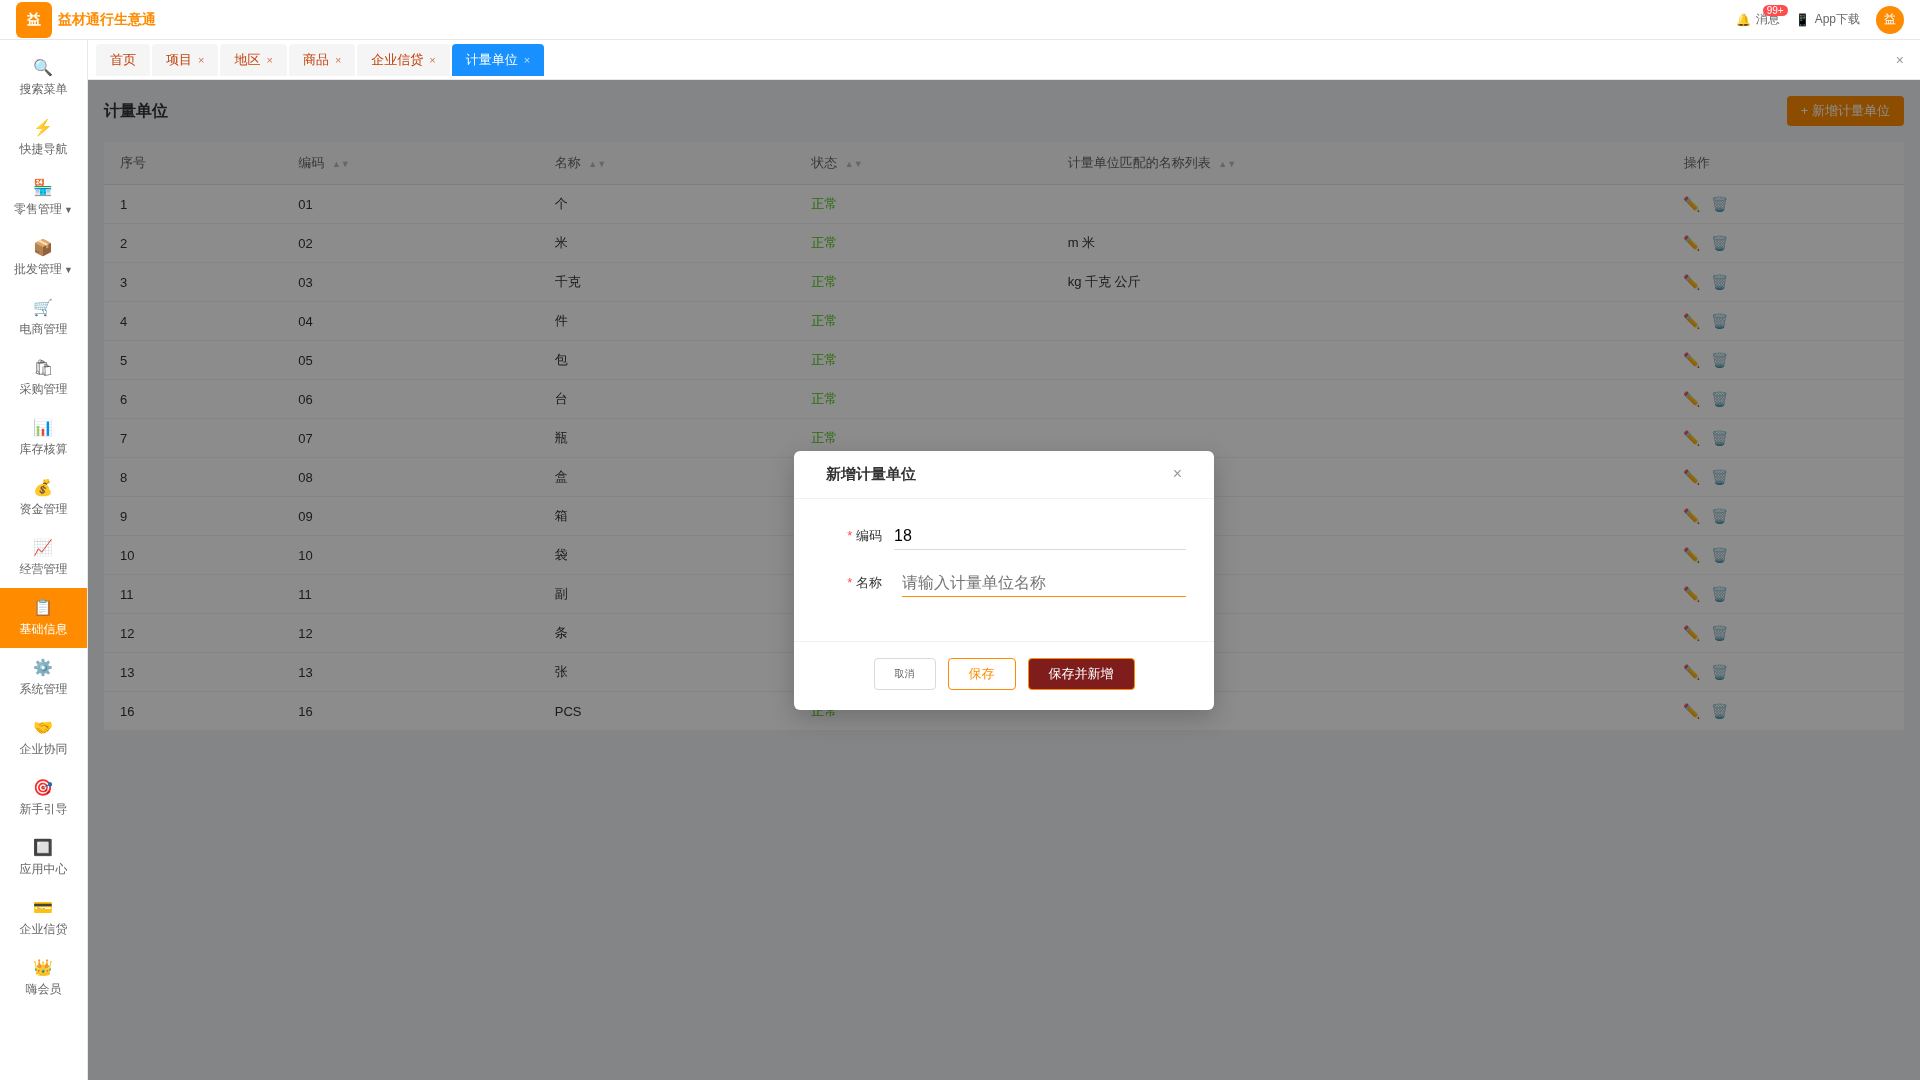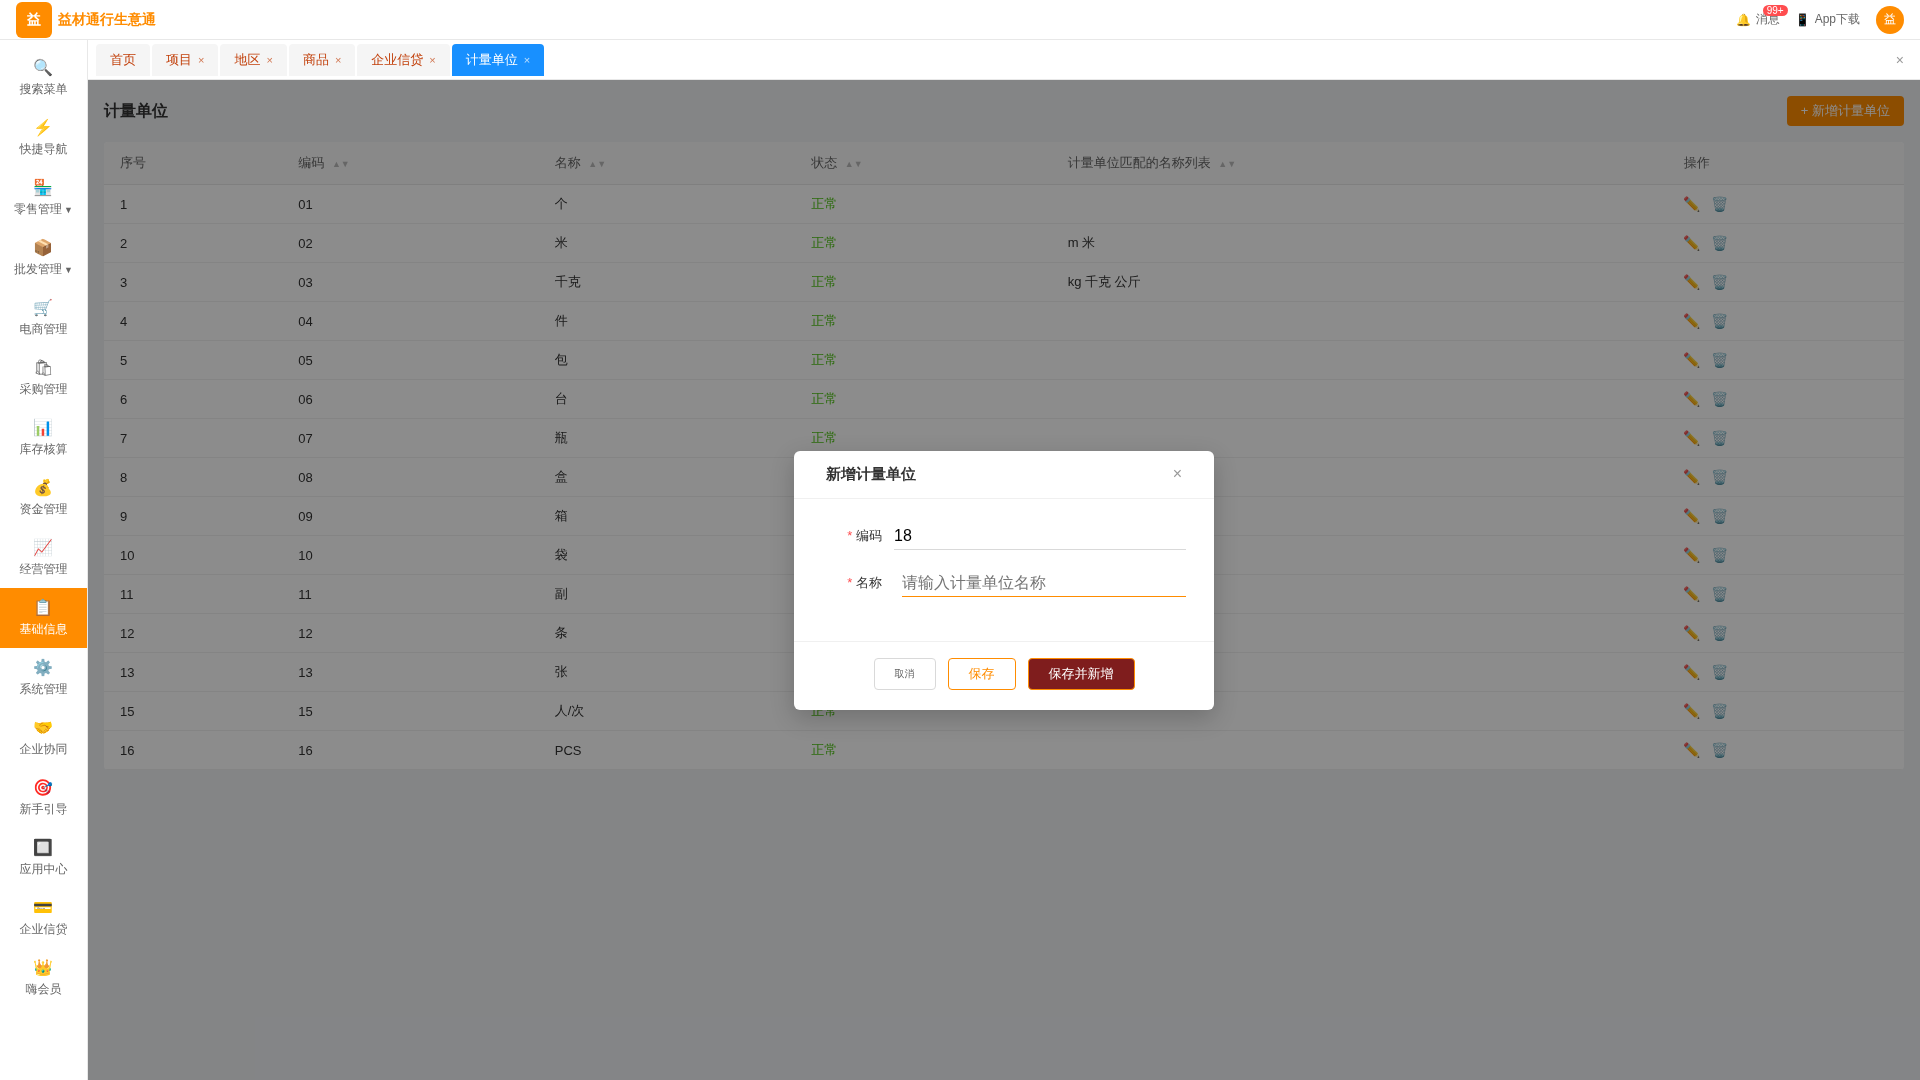--- a/index.html
+++ b/index.html
@@ -405,33 +405,20 @@
       <td><span class="status-normal">正常</span></td>
       <td></td>
       <td>
         <div class="action-icons">
           <span class="action-icon" title="编辑">✏️</span>
           <span class="action-icon" title="删除">🗑️</span>
         </div>
       </td>
     </tr>
                 <tr>
-      <td>15</td>
-      <td>15</td>
-      <td>人/次</td>
-      <td><span class="status-normal">正常</span></td>
-      <td></td>
-      <td>
-        <div class="action-icons">
-          <span class="action-icon" title="编辑">✏️</span>
-          <span class="action-icon" title="删除">🗑️</span>
-        </div>
-      </td>
-    </tr>
-                <tr>
       <td>16</td>
       <td>16</td>
       <td>PCS</td>
       <td><span class="status-normal">正常</span></td>
       <td></td>
       <td>
         <div class="action-icons">
           <span class="action-icon" title="编辑">✏️</span>
           <span class="action-icon" title="删除">🗑️</span>
         </div>

